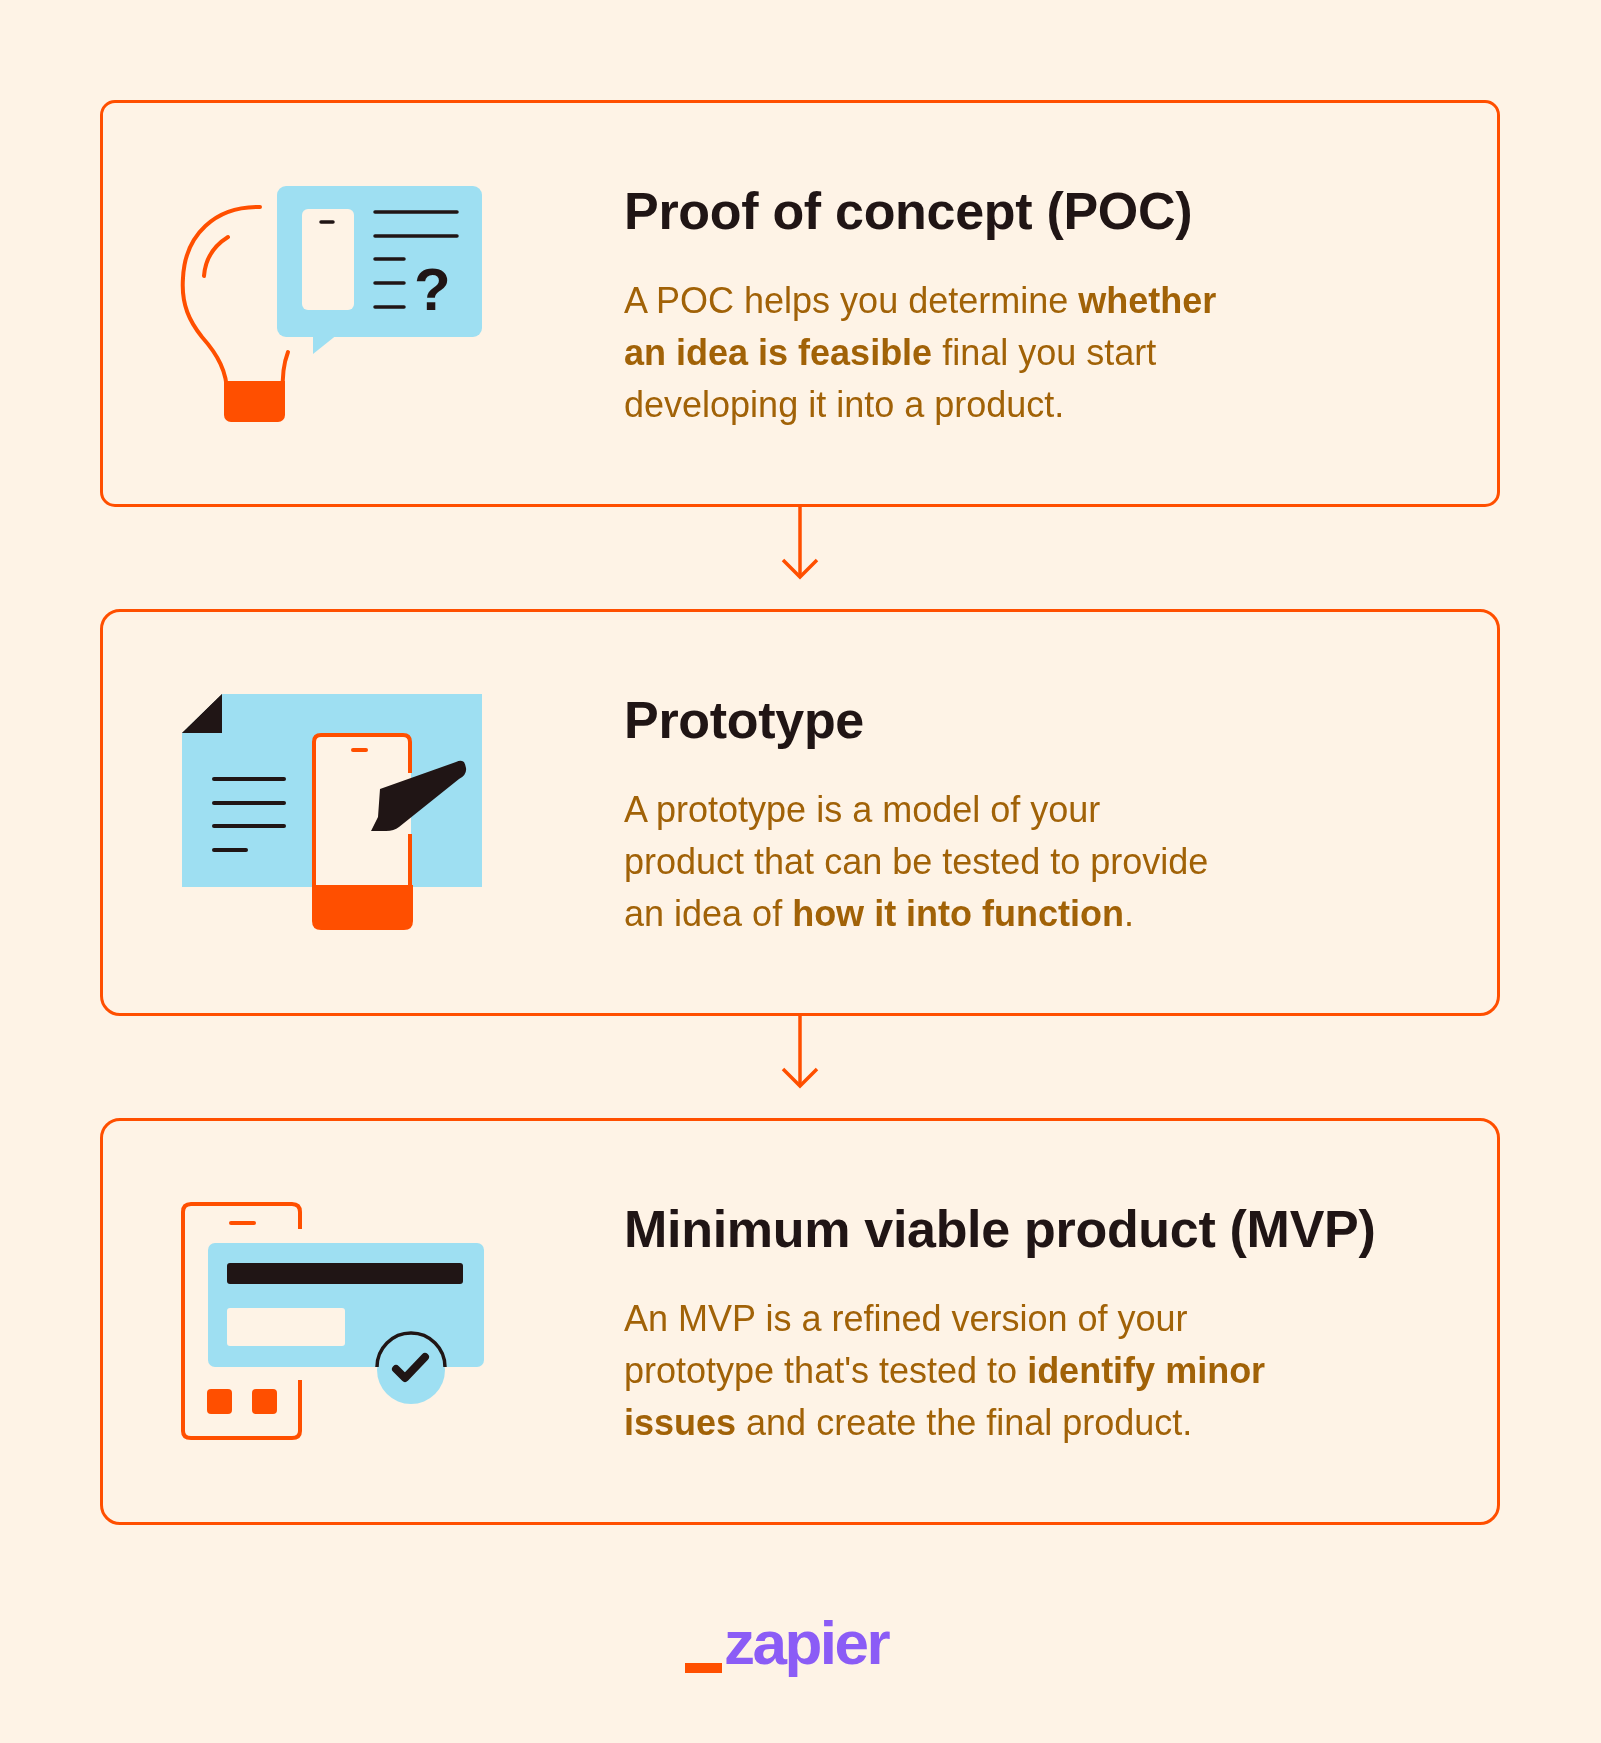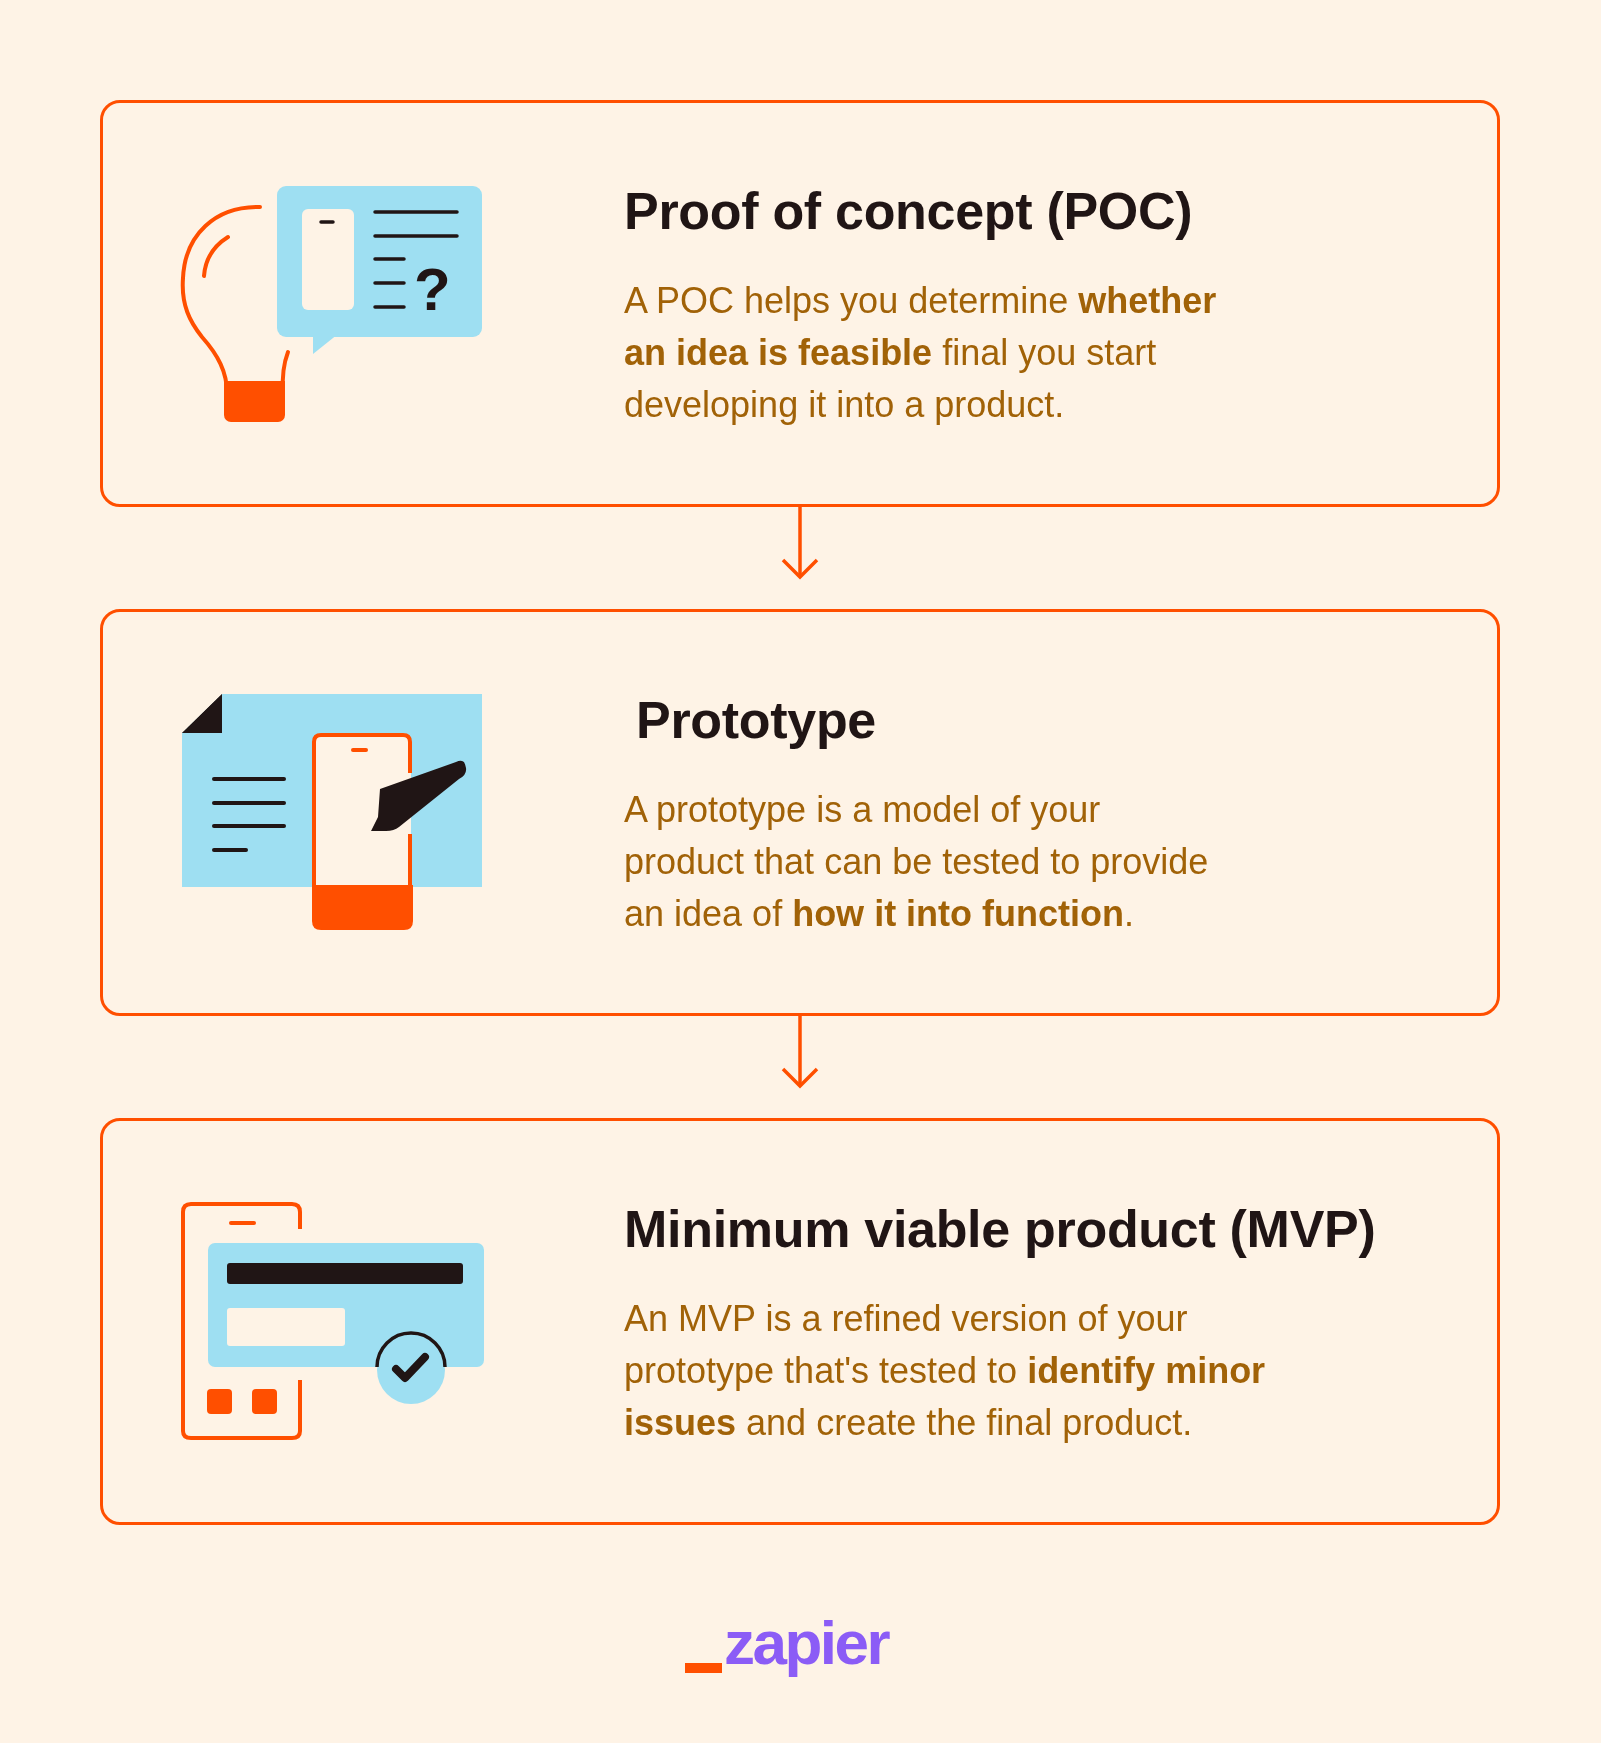--- a/index.html
+++ b/index.html
@@ -81,27 +81,27 @@
       font-weight: 700;
       font-size: 62px;
       line-height: 62px;
       letter-spacing: -2.5px;
       color: #8b5cf6;
     }
   </style>
 </head>
 <body>
 
-<div class="step-card" style="top:100px;">
+<div class="step-card" style="top:100px;border-radius:15px;">
   <h2 class="step-title" style="top:78px;">Proof of concept (POC)</h2>
   <p class="step-desc" style="top:172px;"><span>A POC helps you determine </span><b>whether</b><br><b>an idea is feasible</b><span> final you start</span><br><span>developing it into a product.</span></p>
 </div>
 
 <div class="step-card" style="top:609px;">
-  <h2 class="step-title" style="top:78px;margin-left:12px;">Prototype</h2>
+  <h2 class="step-title" style="top:78px;">Prototype</h2>
   <p class="step-desc" style="top:172px;"><span>A prototype is a model of your</span><br><span>product that can be tested to provide</span><br><span>an idea of </span><b>how it into function</b><span>.</span></p>
 </div>
 
 <div class="step-card" style="top:1118px;padding-left:12px;">
   <h2 class="step-title" style="top:78px;">Minimum viable product (MVP)</h2>
   <p class="step-desc" style="top:172px;"><span>An MVP is a refined version of your</span><br><span>prototype that's tested to </span><b>identify minor</b><br><b>issues</b><span> and create the final product.</span></p>
 </div>
 
 <svg class="arrow" style="top:507px;" viewBox="0 0 40 102">
   <line x1="20" y1="0" x2="20" y2="70" stroke="#ff4f00" stroke-width="3.5"></line>

